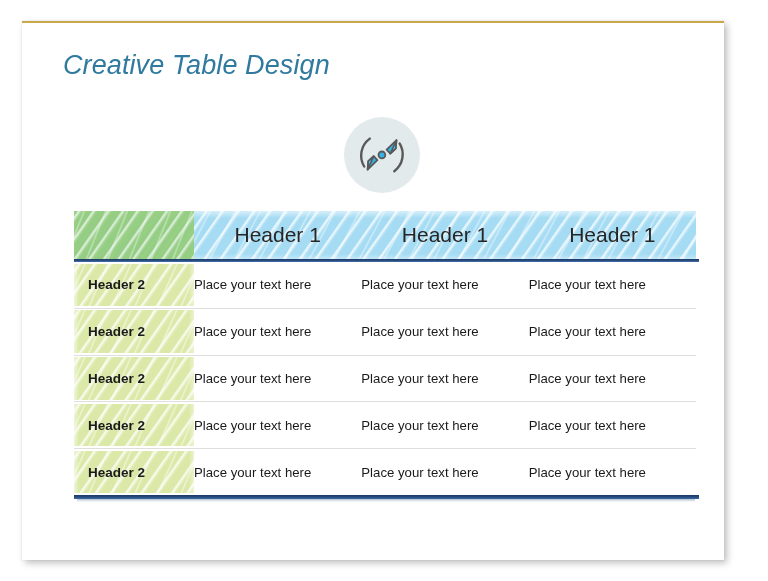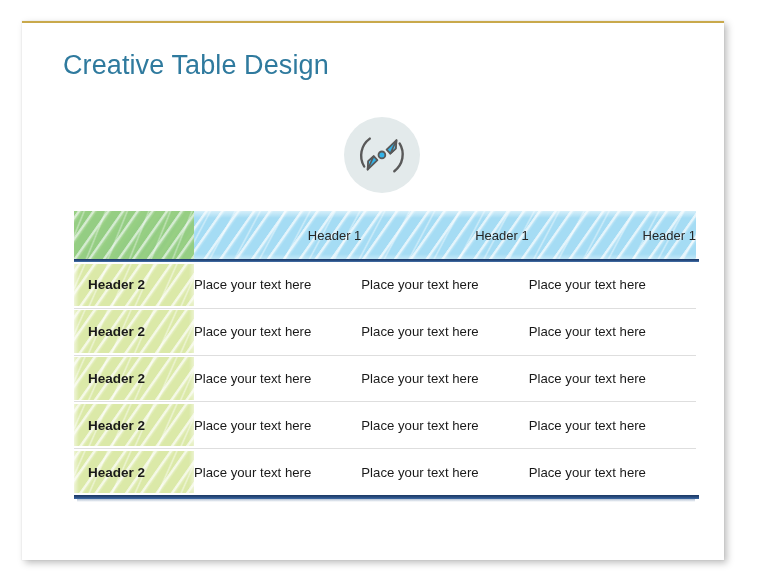--- a/index.html
+++ b/index.html
@@ -37,20 +37,21 @@
   
   .slide-title {
     position: absolute;
     left: 41px;
     top: 27px;
     font-size: 27px;
     font-weight: 400;
     letter-spacing: 0.1px;
     color: #2f7a9e;
     white-space: nowrap;
+    font-style: italic;
   }
 
   
   .icon-wrap {
     position: absolute;
     left: 322px;
     top: 94px;
     width: 76px;
     height: 76px;
   }
@@ -144,22 +145,22 @@
     position: absolute;
     left: 120px;
     top: 0;
     width: 502px;
     height: 48px;
     display: flex;
     align-items: center;
   }
   .th-cell {
     flex: 1 1 0;
-    text-align: right;
-    font-size: 13px;
+    text-align: center;
+    font-size: 21px;
     font-weight: 400;
     color: #262626;
     white-space: nowrap;
   }
 
   .rule-top {
     position: relative;
     width: 625px;
     height: 3px;
     background: linear-gradient(to bottom, #1b3864 0%, #2a4f84 55%, #4673ab 100%);

